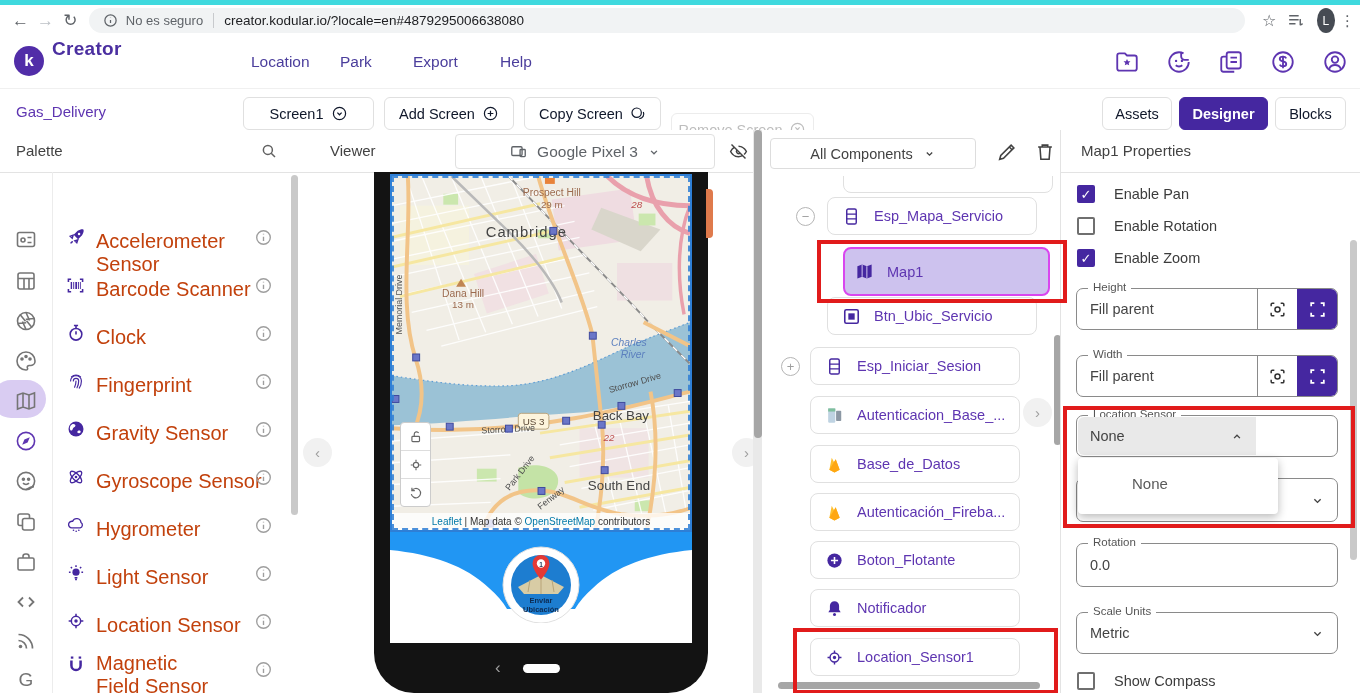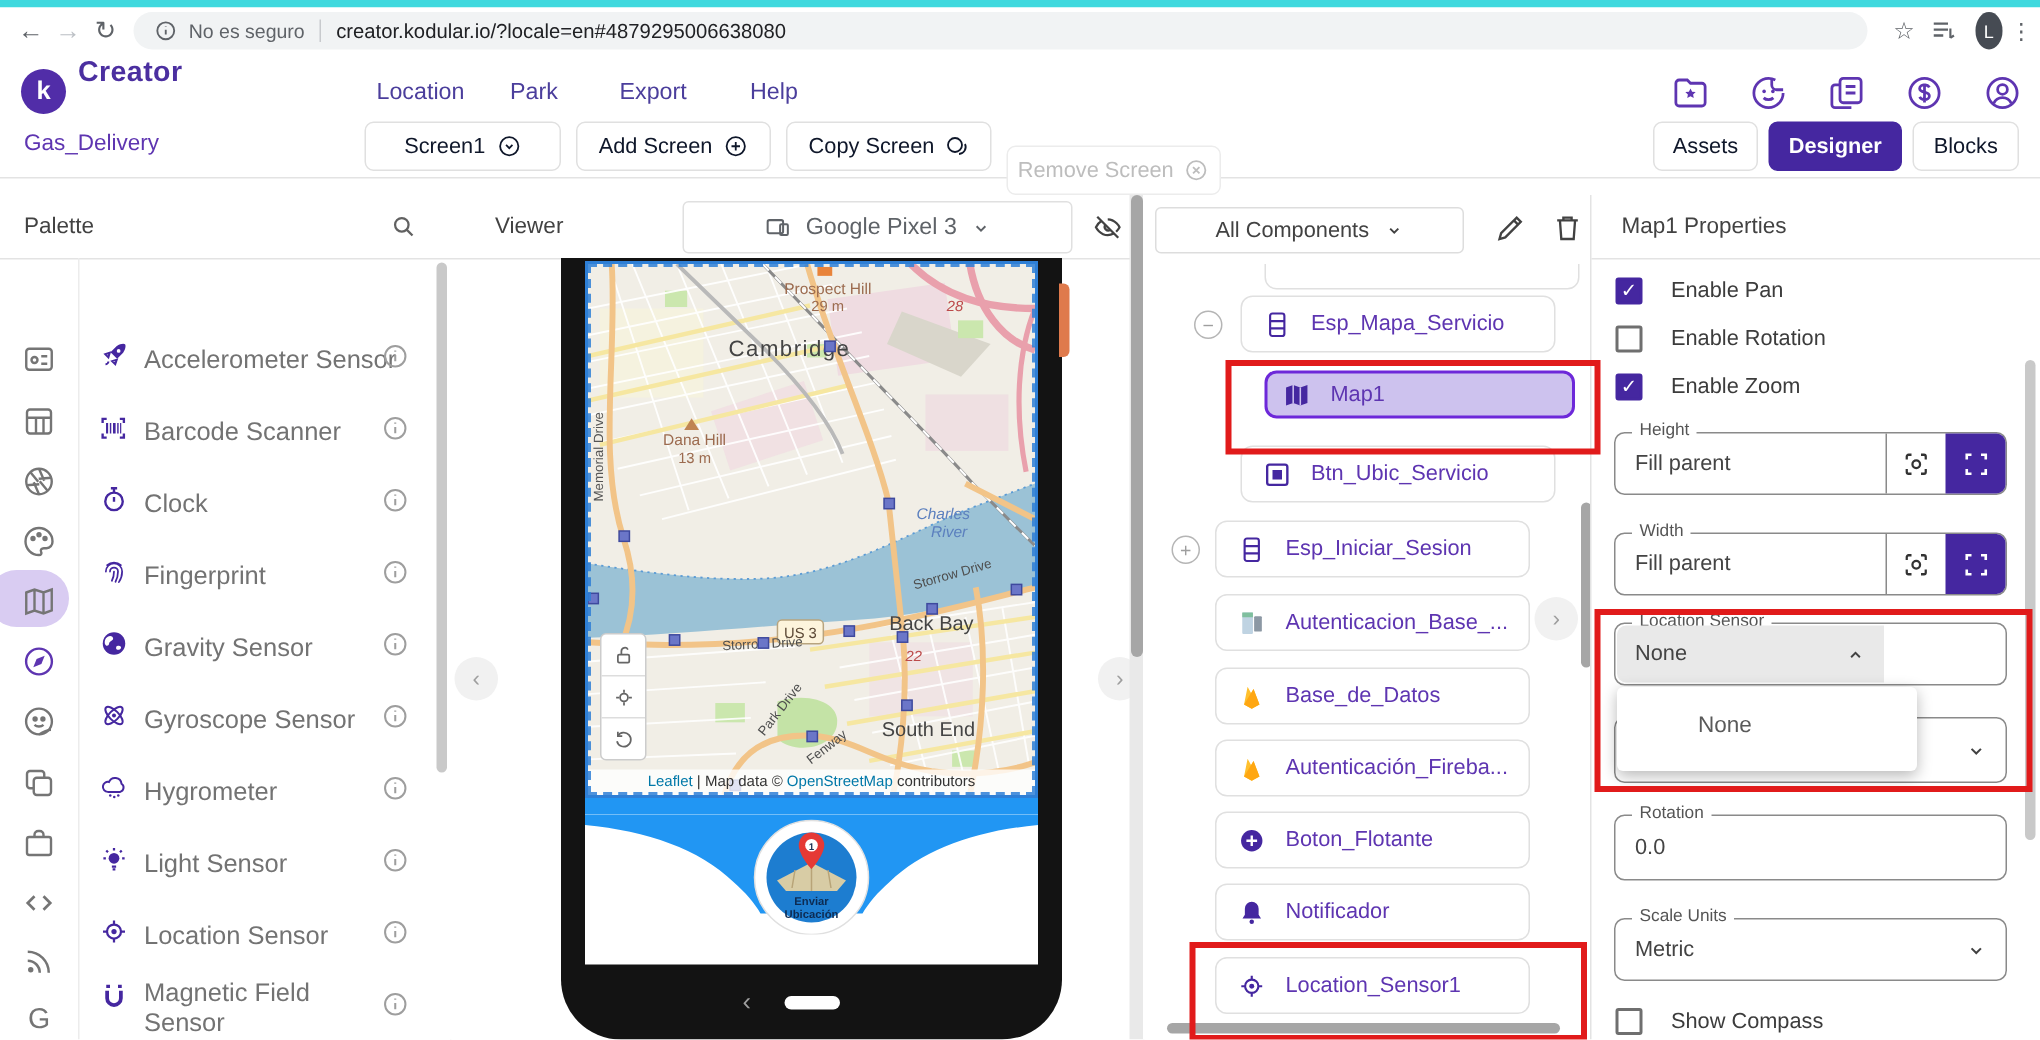--- a/index.html
+++ b/index.html
@@ -23,33 +23,33 @@
 
   
   .app-header{left:0;top:36px;width:1360px;height:52px;background:#fff;border-bottom:1px solid #F0F0F0;}
   .klogo{left:14px;top:10px;width:30px;height:30px;border-radius:50%;background:#512DA8;color:#fff;
          font-weight:bold;font-size:17px;display:flex;align-items:center;justify-content:center;}
   .brand{left:52px;top:2px;font-size:19px;font-weight:bold;color:#4B2FA0;letter-spacing:.3px;}
   .menu-item{top:17px;font-size:15.5px;color:#4B3E9C;cursor:pointer;}
   .hdr-ic{top:13px;width:26px;height:26px;color:#5E35B1;cursor:pointer;}
 
   
-  .screen-bar{left:0;top:76px;width:1360px;height:42px;background:#fff;border-bottom:1px solid #E3E3E3;}
+  .screen-bar{left:0;top:92px;width:1360px;height:42px;background:#fff;border-bottom:1px solid #E3E3E3;}
   .proj-name{left:16px;top:11px;font-size:15px;color:#5E35B1;}
   .sbtn{height:31px;border:1px solid #E0E0E0;border-radius:6px;background:#fff;display:flex;
         align-items:center;justify-content:center;gap:7px;font-size:14.5px;color:#0f172a;cursor:pointer;}
   .sbtn.dis{color:#BDBDBD;border-color:#ECECEC;cursor:default;margin-top:16px;}
   .sbtn.solid{background:#4527A0;color:#fff;border-color:#4527A0;font-weight:bold;}
   .palette-panel{left:0;top:130px;width:300px;height:563px;border-right:1px solid #E3E3E3;background:#fff;}
   .pal-hdr{left:0;top:0;width:300px;height:42px;border-bottom:1px solid #E3E3E3;}
   .pal-title{left:16px;top:12px;font-size:15px;color:#424242;}
   .cat-strip{left:0;top:42px;width:52px;height:521px;border-right:1px solid #ECECEC;}
   .cat-ic{left:14px;width:24px;height:24px;color:#757575;cursor:pointer;}
   .cat-sel-pill{left:-8px;width:54px;height:38px;background:#D9CCF2;border-radius:19px;}
-  .pal-item-label{font-size:17px;color:#737373;cursor:pointer;line-height:1.15;}
+  .pal-item-label{font-size:20px;color:#c2410c;cursor:pointer;line-height:1.15;}
   .info-ic{width:17px;height:17px;cursor:pointer;}
 
   
   .viewer-panel{left:300px;top:130px;width:462px;height:563px;background:#fff;}
   .view-hdr{left:0;top:0;width:462px;height:42px;border-bottom:1px solid #E3E3E3;}
   .view-title{left:30px;top:12px;font-size:15px;color:#424242;}
   .dev-select{left:155px;top:4px;width:258px;height:33px;border:1px solid #E0E0E0;border-radius:4px;
               display:flex;align-items:center;justify-content:center;gap:9px;color:#5F6368;
               font-size:15.5px;cursor:pointer;}
   .chev-circle{width:29px;height:29px;border-radius:50%;background:#F1F1F1;color:#9E9E9E;
@@ -83,21 +83,21 @@
   
   .comp-panel{left:762px;top:130px;width:298px;height:563px;background:#fff;}
   .comp-hdr{left:0;top:0;width:298px;height:46px;background:#fff;z-index:8;}
   .comp-filter{left:8px;top:8px;width:204px;height:29px;border:1px solid #DDD;border-radius:4px;
                display:flex;align-items:center;justify-content:center;gap:10px;font-size:14.5px;
                color:#424242;cursor:pointer;}
   .tool-ic{top:11px;width:22px;height:22px;color:#424242;cursor:pointer;}
   .comp-box{border:1px solid #E0E0E0;border-radius:8px;background:#fff;display:flex;align-items:center;
             gap:13px;padding:0 14px;font-size:14.5px;color:#5E35B1;cursor:pointer;width:210px;height:38px;
             box-sizing:border-box;}
-  .comp-box.sel{background:#CDC2EE;border:2px solid #6d28d9;height:32px;width:207px;padding-left:10px;}
+  .comp-box.sel{background:#CDC2EE;border:2px solid #d946ef;height:49px;width:207px;padding-left:10px;}
   .comp-ic{width:19px;height:19px;flex:0 0 19px;color:#4527A0;}
   .exp-circle{width:19px;height:19px;border-radius:50%;border:1.5px solid #B5B5B5;color:#9E9E9E;
               display:flex;align-items:center;justify-content:center;font-size:13px;cursor:pointer;
               box-sizing:border-box;background:#fff;}
   .clip-dash{height:3px;background:#4B3E9C;border-radius:1px;display:inline-block;}
 
   
   .prop-panel{left:1060px;top:130px;width:300px;height:563px;background:#fff;border-left:1px solid #E3E3E3;}
   .prop-title{left:20px;top:12px;font-size:15px;color:#424242;}
   .prop-hdr{left:0;top:0;width:300px;height:42px;border-bottom:1px solid #E3E3E3;}

